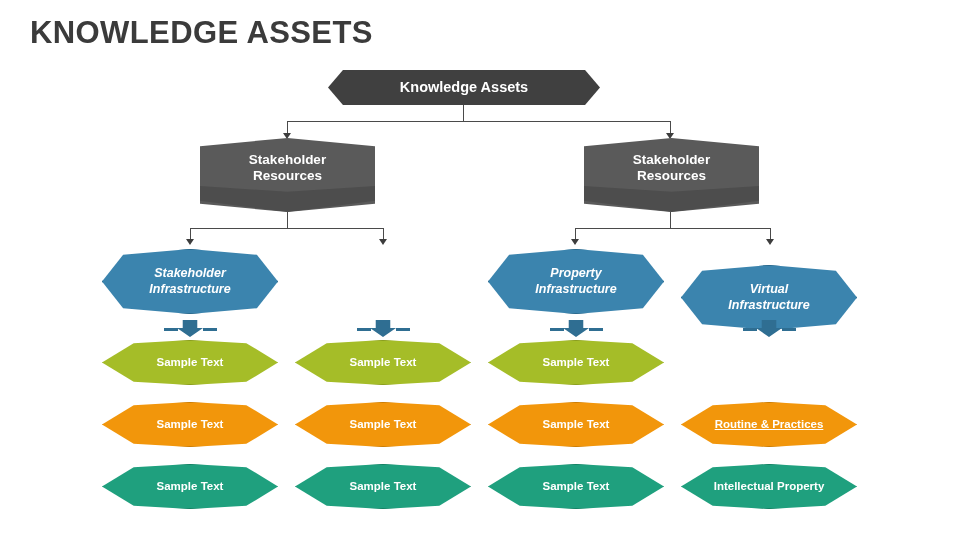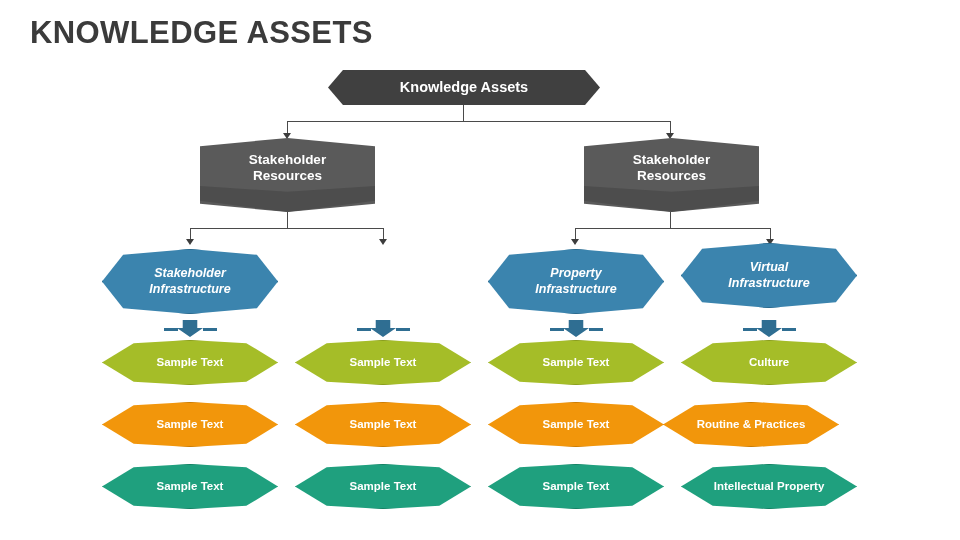--- a/index.html
+++ b/index.html
@@ -197,21 +197,21 @@
       <span>Stakeholder</span><br>
       <span>Infrastructure</span>
     </span>
   </div>
   <div class="node hex-l3" style="left:488px; top:249px; width:176px; height:65px;">
     <span class="label">
       <span>Property</span><br>
       <span>Infrastructure</span>
     </span>
   </div>
-  <div class="node hex-l3" style="left:681px; top:243px; width:176px; height:65px;">
+  <div class="node hex-l3" style="left:681px; top:265px; width:176px; height:65px;">
     <span class="label">
       <span>Virtual</span><br>
       <span>Infrastructure</span>
     </span>
   </div>
 
   <div class="mini-arrow" style="left:177px; top:320px;"></div>
   <div class="mini-arrow-wing" style="left:164px; top:328px; width:14px;"></div>
   <div class="mini-arrow-wing" style="left:203px; top:328px; width:14px;"></div>
 
@@ -229,34 +229,31 @@
 
   <div class="node hex-leaf leaf-olive" style="left:102px; top:340px; width:176px; height:45px;">
     <span class="label">Sample Text</span>
   </div>
   <div class="node hex-leaf leaf-olive" style="left:295px; top:340px; width:176px; height:45px;">
     <span class="label">Sample Text</span>
   </div>
   <div class="node hex-leaf leaf-olive" style="left:488px; top:340px; width:176px; height:45px;">
     <span class="label">Sample Text</span>
   </div>
-  <div class="node hex-leaf leaf-olive" style="left:681px; top:340px; width:176px; height:45px;">
-    <span class="label">Culture</span>
-  </div>
 
   <div class="node hex-leaf leaf-orange" style="left:102px; top:402px; width:176px; height:45px;">
     <span class="label">Sample Text</span>
   </div>
   <div class="node hex-leaf leaf-orange" style="left:295px; top:402px; width:176px; height:45px;">
     <span class="label">Sample Text</span>
   </div>
   <div class="node hex-leaf leaf-orange" style="left:488px; top:402px; width:176px; height:45px;">
     <span class="label">Sample Text</span>
   </div>
-  <div class="node hex-leaf leaf-orange" style="left:663px; top:402px; width:176px; height:45px;">
+  <div class="node hex-leaf leaf-orange" style="left:681px; top:402px; width:176px; height:45px;text-decoration:underline;">
     <span class="label">Routine &amp; Practices</span>
   </div>
 
   <div class="node hex-leaf leaf-teal" style="left:102px; top:464px; width:176px; height:45px;">
     <span class="label">Sample Text</span>
   </div>
   <div class="node hex-leaf leaf-teal" style="left:295px; top:464px; width:176px; height:45px;">
     <span class="label">Sample Text</span>
   </div>
   <div class="node hex-leaf leaf-teal" style="left:488px; top:464px; width:176px; height:45px;">

